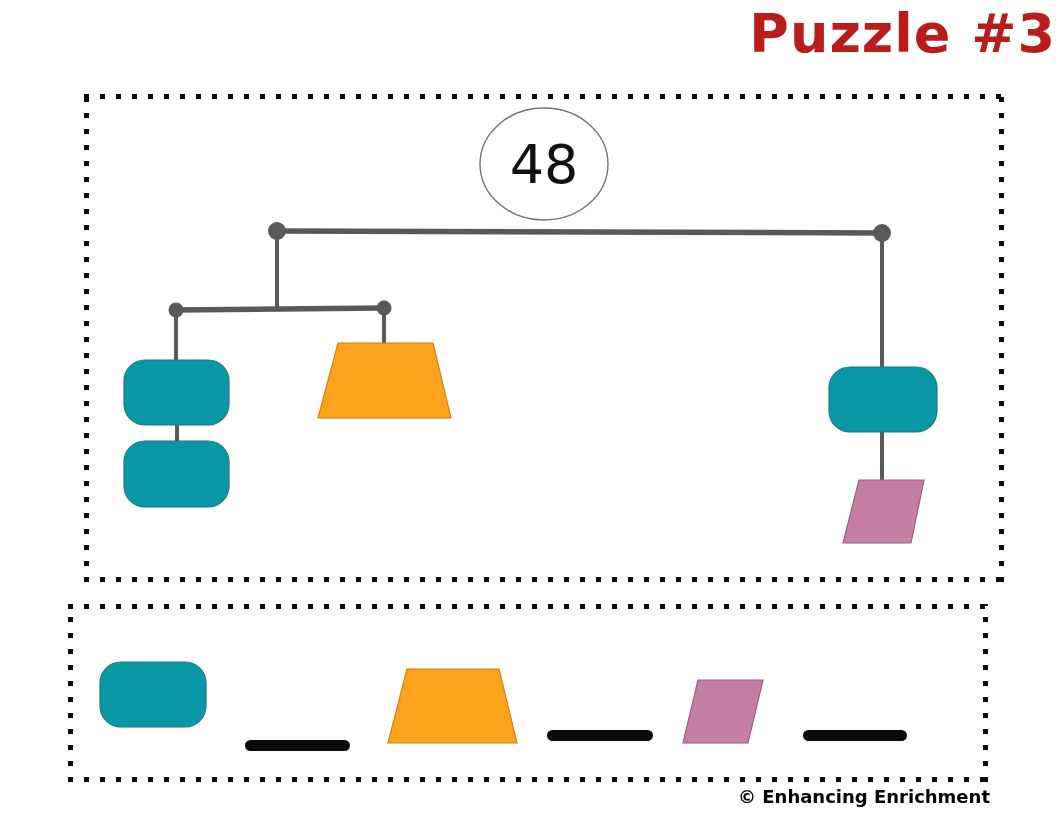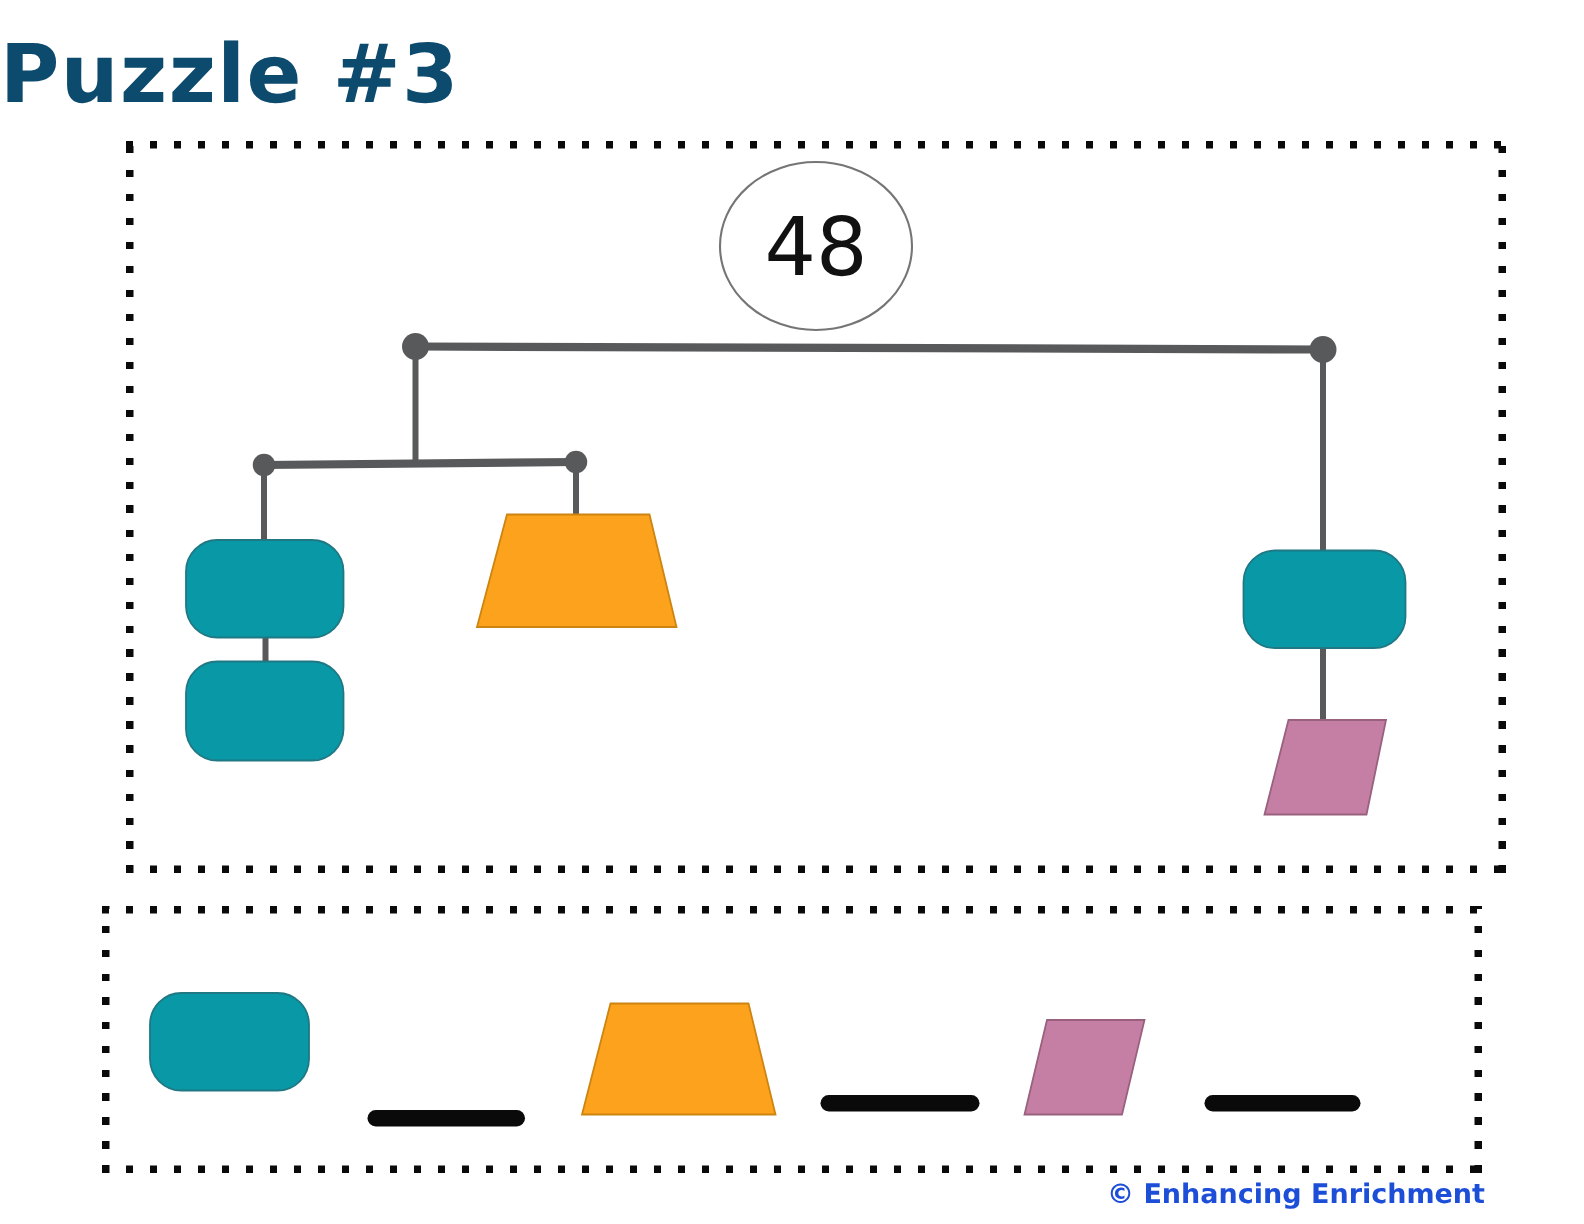--- a/index.html
+++ b/index.html
@@ -7,26 +7,26 @@
     position: relative;
     width: 1056px;
     height: 816px;
     background: #ffffff;
     overflow: hidden;
     font-family: "DejaVu Sans", "Liberation Sans", sans-serif;
   }
   .title {
     position: absolute;
     left: 0; right: 0;
-    top: 18px;
-    text-align: left;
+    top: 2px;
+    text-align: right;
     font-size: 54px;
     font-weight: 800;
     letter-spacing: 1px;
-    color: #0c4a6e;
+    color: #b91c1c;
   }
   
   .dotted-box {
     position: absolute;
     background-color: #ffffff;
     background-image:
       repeating-linear-gradient(90deg, #0a0a0a 0 5px, transparent 5px 16px),
       repeating-linear-gradient(90deg, #0a0a0a 0 5px, transparent 5px 16px),
       repeating-linear-gradient(0deg,  #0a0a0a 0 5px, transparent 5px 16px),
       repeating-linear-gradient(0deg,  #0a0a0a 0 5px, transparent 5px 16px);
@@ -51,21 +51,21 @@
     font-size: 54px;
     fill: #111111;
     text-anchor: middle;
   }
   .footer {
     position: absolute;
     right: 66px;
     top: 786px;
     font-size: 18px;
     font-weight: 600;
-    color: #1d4ed8;
+    color: #000000;
   }
 </style>
 </head>
 <body>
 
 <div class="page">
 
   <div class="title">Puzzle #3</div>
 
   <div class="dotted-box box-top">

